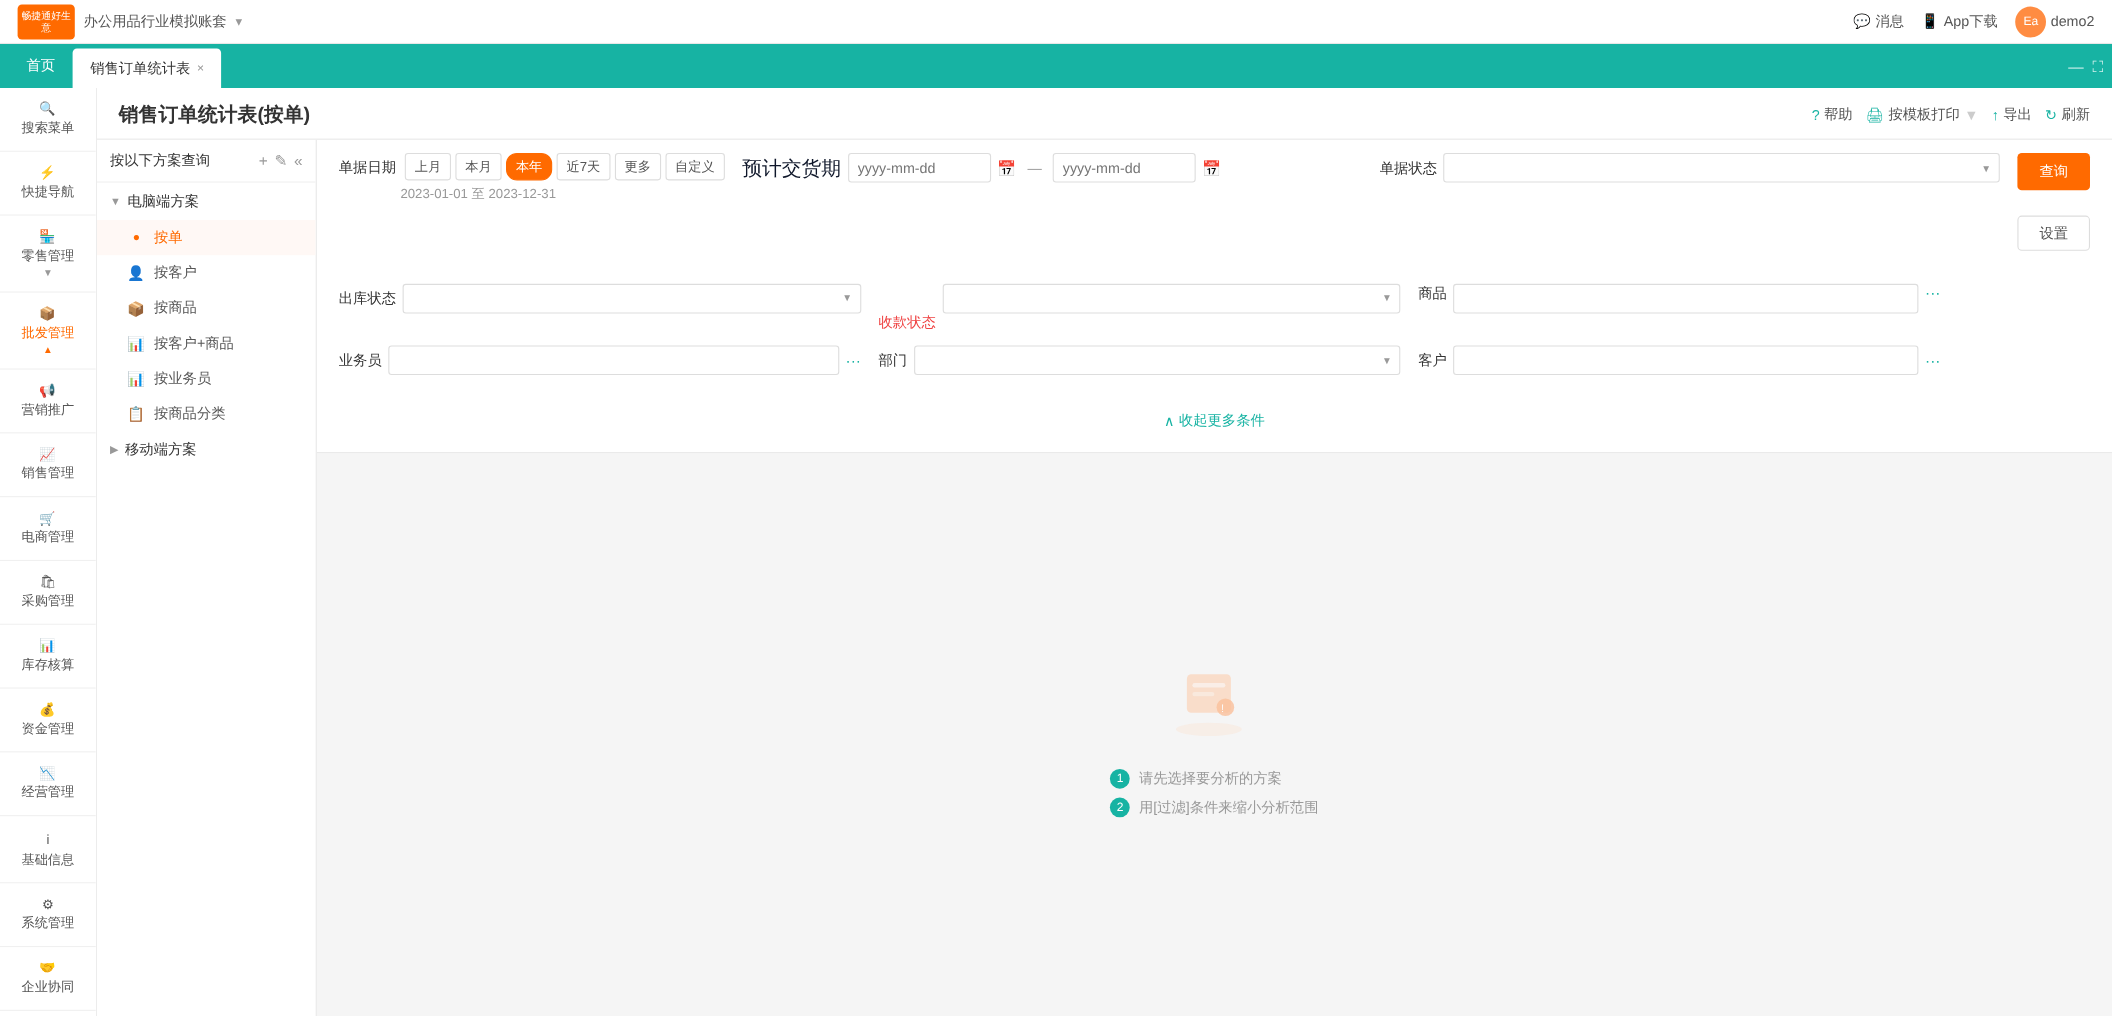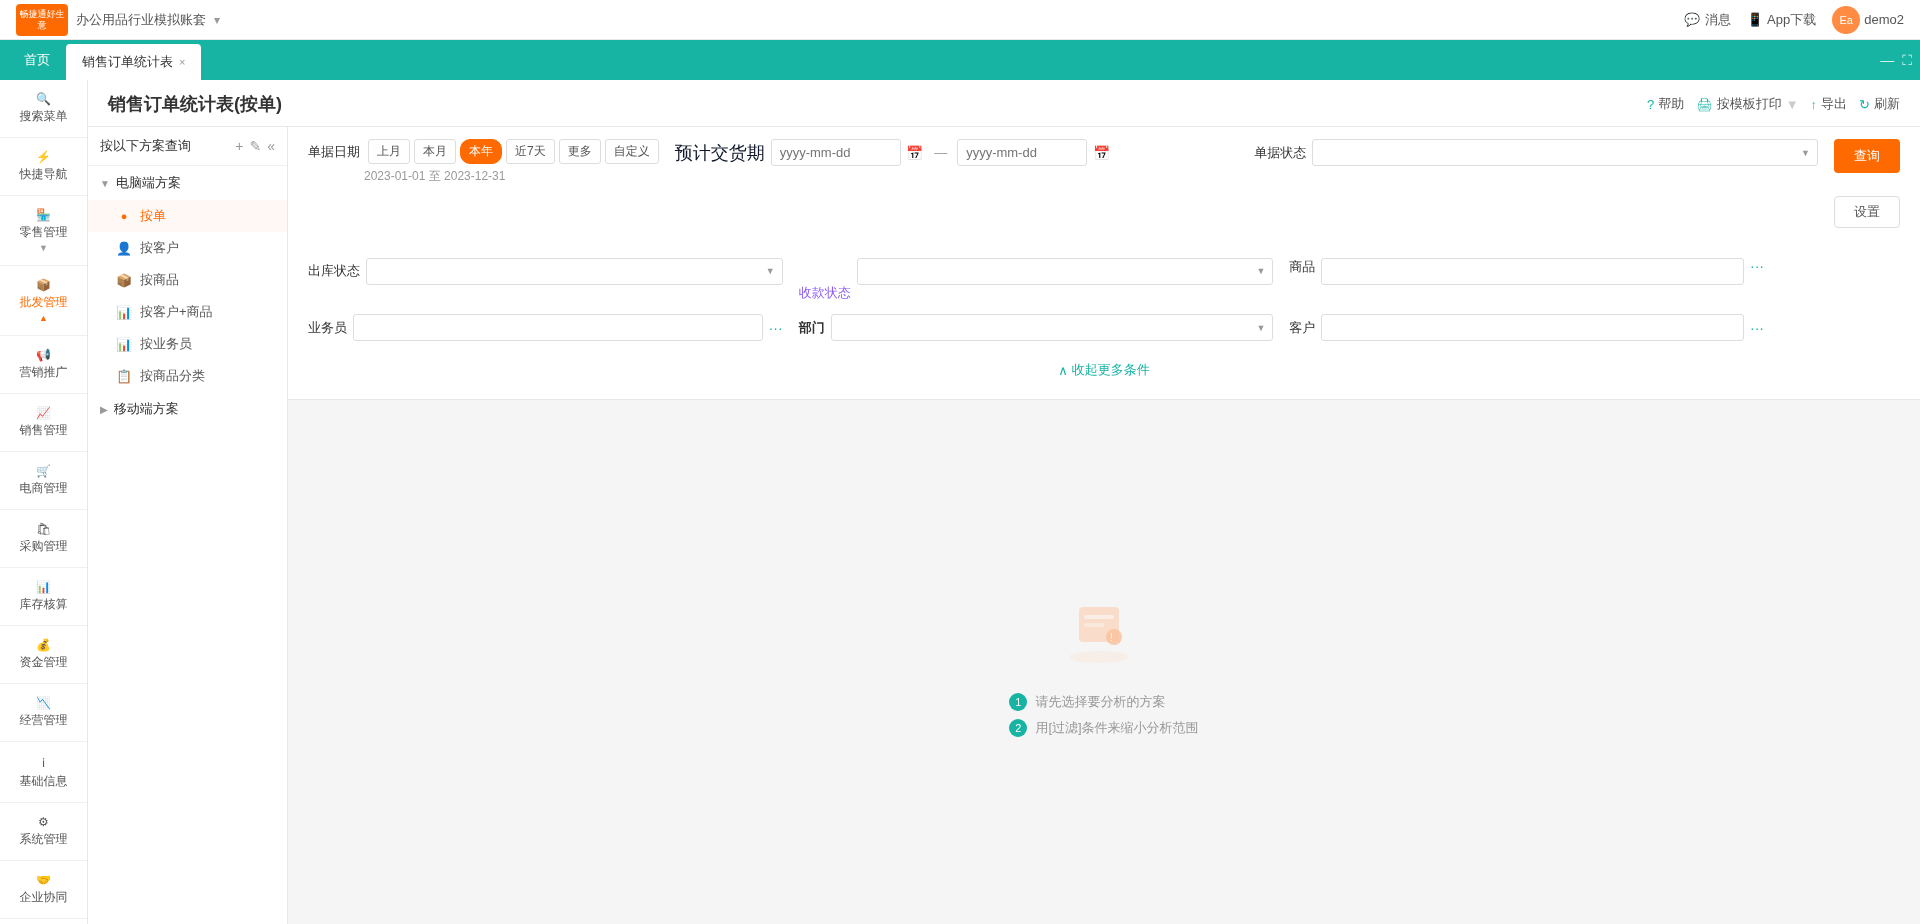--- a/index.html
+++ b/index.html
@@ -319,43 +319,43 @@
           <div style="display:flex;gap:16px;align-items:center;margin-bottom:12px;">
             <div style="display:flex;align-items:center;gap:6px;flex:1;">
               <span style="font-size:13px;color:#333;white-space:nowrap;">出库状态</span>
               <div class="filter-select-wrap" style="flex:1;">
                 <select class="filter-select" style="width:100%;">
                   <option value=""></option>
                 </select>
               </div>
             </div>
             <div style="display:flex;align-items:center;gap:6px;flex:1;">
-              <span style="font-size:13px;color:#8b5cf6;white-space:nowrap;margin-top:44px;">收款状态</span>
+              <span style="font-size:13px;color:#ef4444;white-space:nowrap;margin-top:44px;">收款状态</span>
               <div class="filter-select-wrap" style="flex:1;">
                 <select class="filter-select" style="width:100%;">
                   <option value=""></option>
                 </select>
               </div>
             </div>
             <div style="display:flex;align-items:flex-start;gap:6px;flex:1;">
               <span style="font-size:13px;color:#333;white-space:nowrap;">商品</span>
               <input class="filter-input" style="flex: 1 1 0%;" type="text">
               <span class="filter-dots">···</span>
             </div>
             <div style="width:120px;"></div>
           </div>
 
-          <div style="display:flex;gap:16px;align-items:center;margin-bottom:4px;">
+          <div style="display:flex;gap:16px;align-items:center;margin-bottom:16px;">
             <div style="display:flex;align-items:center;gap:6px;flex:1;">
               <span style="font-size:13px;color:#333;white-space:nowrap;">业务员</span>
               <input class="filter-input" style="flex: 1 1 0%;" type="text">
               <span class="filter-dots">···</span>
             </div>
             <div style="display:flex;align-items:center;gap:6px;flex:1;">
-              <span style="font-size:13px;color:#333;white-space:nowrap;font-weight:bold;">部门</span>
+              <span style="font-size:13px;color:#333;white-space:nowrap;">部门</span>
               <div class="filter-select-wrap" style="flex:1;">
                 <select class="filter-select" style="width:100%;">
                   <option value=""></option>
                 </select>
               </div>
             </div>
             <div style="display:flex;align-items:center;gap:6px;flex:1;">
               <span style="font-size:13px;color:#333;white-space:nowrap;">客户</span>
               <input class="filter-input" style="flex: 1 1 0%;" type="text">
               <span class="filter-dots">···</span>

